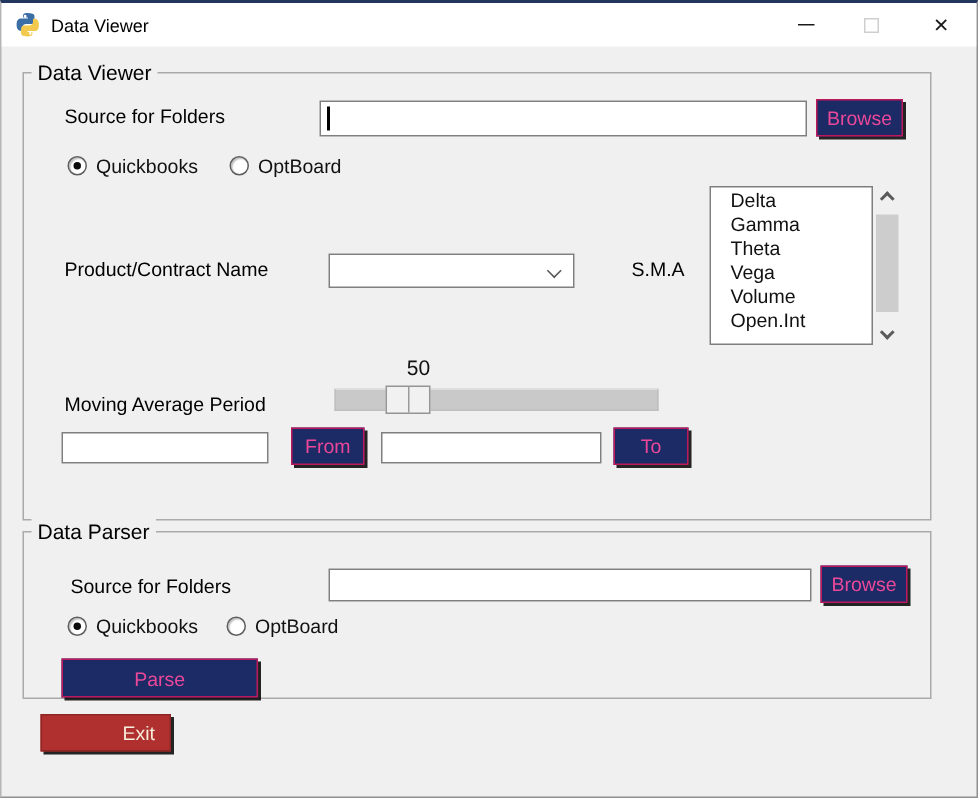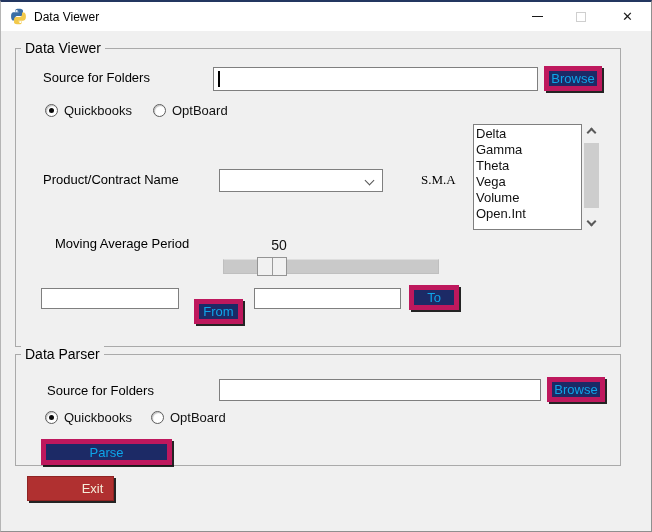--- a/index.html
+++ b/index.html
@@ -25,35 +25,35 @@
   .btn-close{left:602px;width:49px;font-size:13px;color:#1a1a1a;}
   .min-glyph{display:block;width:11px;height:0;border-top:1px solid #1a1a1a;}
   .max-glyph{display:block;width:10px;height:10px;border:1px solid #cfcfcf;}
   
   .groupbox{position:absolute;border:1px solid #aaaaaa;}
   .group-title{position:absolute;font-size:14px;background:#f0f0f0;padding:0 4px;color:#000;}
   
   .lbl{position:absolute;font-size:13px;color:#000;white-space:nowrap;}
   .txt{position:absolute;background:#fff;border:1px solid #7f7f7f;font:13px "Liberation Sans",sans-serif;padding:2px 4px;outline:none;}
   .caret{position:absolute;width:2px;height:16px;background:#000;}
-  .navy-btn{position:absolute;background:#1c2a66;color:#0ea5e9;border:5px solid #be185d;
+  .navy-btn{position:absolute;background:#1c2a66;color:#ec4899;border:1px solid #be185d;
     box-shadow:2px 2px 0 rgba(0,0,0,0.85);display:flex;align-items:center;justify-content:center;
     font-size:13px;cursor:default;}
   .red-btn{position:absolute;background:#b03030;color:#f5ecd9;border:1px solid #8f2424;
     box-shadow:2px 2px 0 rgba(0,0,0,0.85);display:flex;align-items:center;justify-content:center;
     font-size:13px;cursor:default;padding-left:44px;}
   .radio{position:absolute;display:flex;align-items:center;height:16px;}
   .radio .circle{width:13px;height:13px;border-radius:50%;background:#fff;border:1px solid #5d5d5d;
     box-shadow:inset 1px 1px 1px rgba(0,0,0,0.25);position:relative;flex:0 0 auto;}
   .radio .dot{display:none;position:absolute;left:3px;top:3px;width:5px;height:5px;border-radius:50%;background:#0a0a0a;}
   .radio.selected .dot{display:block;}
   .radio .rlabel{margin-left:6px;font-size:13px;}
   
   .listbox{position:absolute;background:#fff;border:1px solid #7f7f7f;padding:1px 0;overflow:hidden;}
-  .list-item{display:block;font-size:13px;line-height:16px;padding-left:2px;white-space:nowrap;}
+  .list-item{display:block;font-size:13px;line-height:16px;padding-left:13px;white-space:nowrap;}
   .scrollbar{position:absolute;background:#f0f0f0;}
   .sb-arrow{position:absolute;left:0;width:100%;height:14px;display:flex;align-items:center;justify-content:center;}
   .chev-up{width:7px;height:7px;border-left:2px solid #5a5a5a;border-top:2px solid #5a5a5a;transform:rotate(45deg);margin-top:3px;}
   .chev-down{width:7px;height:7px;border-right:2px solid #5a5a5a;border-bottom:2px solid #5a5a5a;transform:rotate(45deg);margin-bottom:3px;}
   .sb-thumb{position:absolute;left:1px;width:15px;background:#cdcdcd;}
   
   .combo{position:absolute;background:#fff;border:1px solid #7f7f7f;}
   .combo-chev{position:absolute;right:9px;top:7px;width:7px;height:7px;border-right:1.6px solid #555;border-bottom:1.6px solid #555;transform:rotate(45deg);}
   
   .slider-value{position:absolute;font-size:14px;text-align:center;}
@@ -123,32 +123,32 @@
     <span class="sb-arrow" style="bottom:0;top:auto;">
         <span class="chev-down"></span>
       </span>
   </div>
 
   <span class="lbl" style="left:42px;top:170px;text-align:right;">Product/Contract Name</span>
   <div class="combo" style="left:218px;top:167px;width:164px;height:23px;">
     <span></span>
     <span class="combo-chev"></span>
   </div>
-  <span class="lbl" style="left:420px;top:170px;font-family:Liberation Serif, serif;">S.M.A</span>
+  <span class="lbl" style="left:420px;top:170px;">S.M.A</span>
 
-  <span class="lbl" style="left:42px;top:234px;margin-left:12px;">Moving Average Period</span>
+  <span class="lbl" style="left:42px;top:260px;">Moving Average Period</span>
   <span class="slider-value" style="left:252px;top:235px;width:52px;">50</span>
   <div class="slider-track" style="left:222px;top:257px;width:216px;height:15px;"></div>
   <div class="slider-handle" style="left:256px;top:255px;width:30px;height:19px;">
     <span class="cell"></span>
       <span class="cell"></span>
   </div>
 
   <input class="txt" style="left: 40px; top: 286px; width: 138px; height: 21px;" value="">
-  <div class="navy-btn" style="left:193px;top:283px;width:49px;height:25px;margin-top:14px;">
+  <div class="navy-btn" style="left:193px;top:283px;width:49px;height:25px;">
     <span>From</span>
   </div>
   <input class="txt" style="left: 253px; top: 286px; width: 147px; height: 21px;" value="">
   <div class="navy-btn" style="left:408px;top:283px;width:50px;height:25px;">
     <span>To</span>
   </div>
 
 
   <div class="groupbox" style="left:14px;top:352px;width:606px;height:112px;"></div>
   <span class="group-title" style="left:20px;top:344px;">Data Parser</span>

